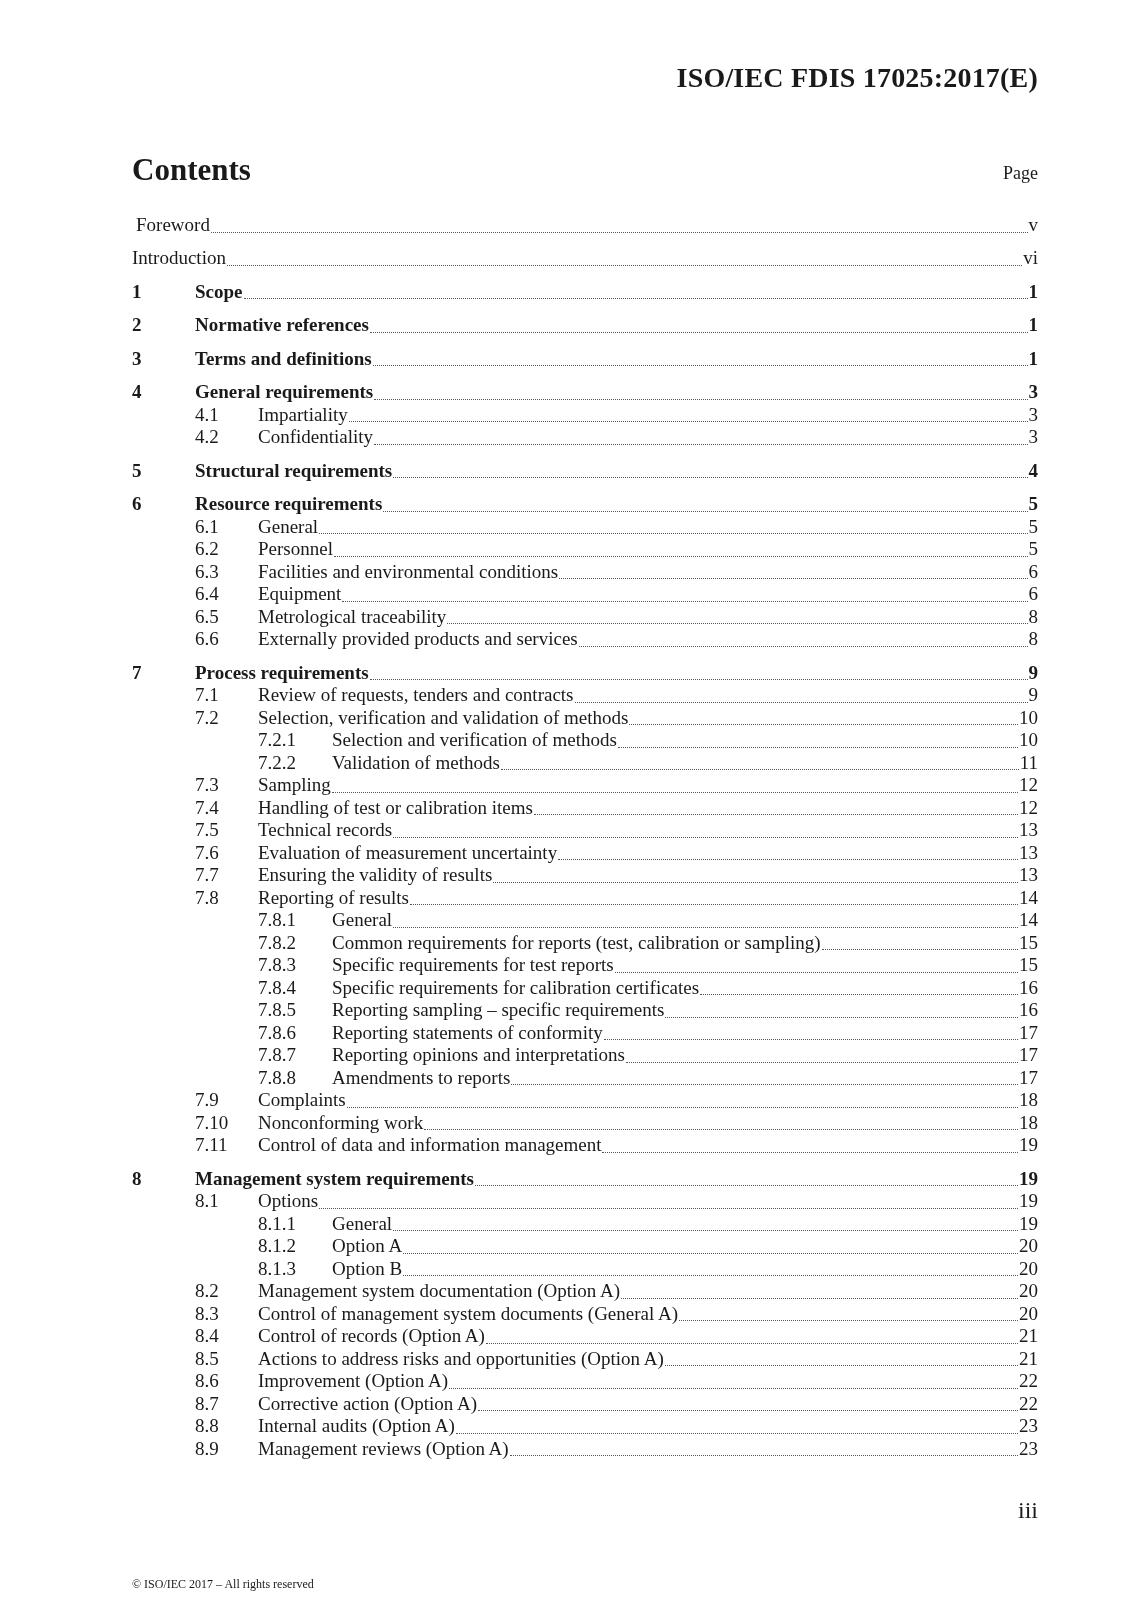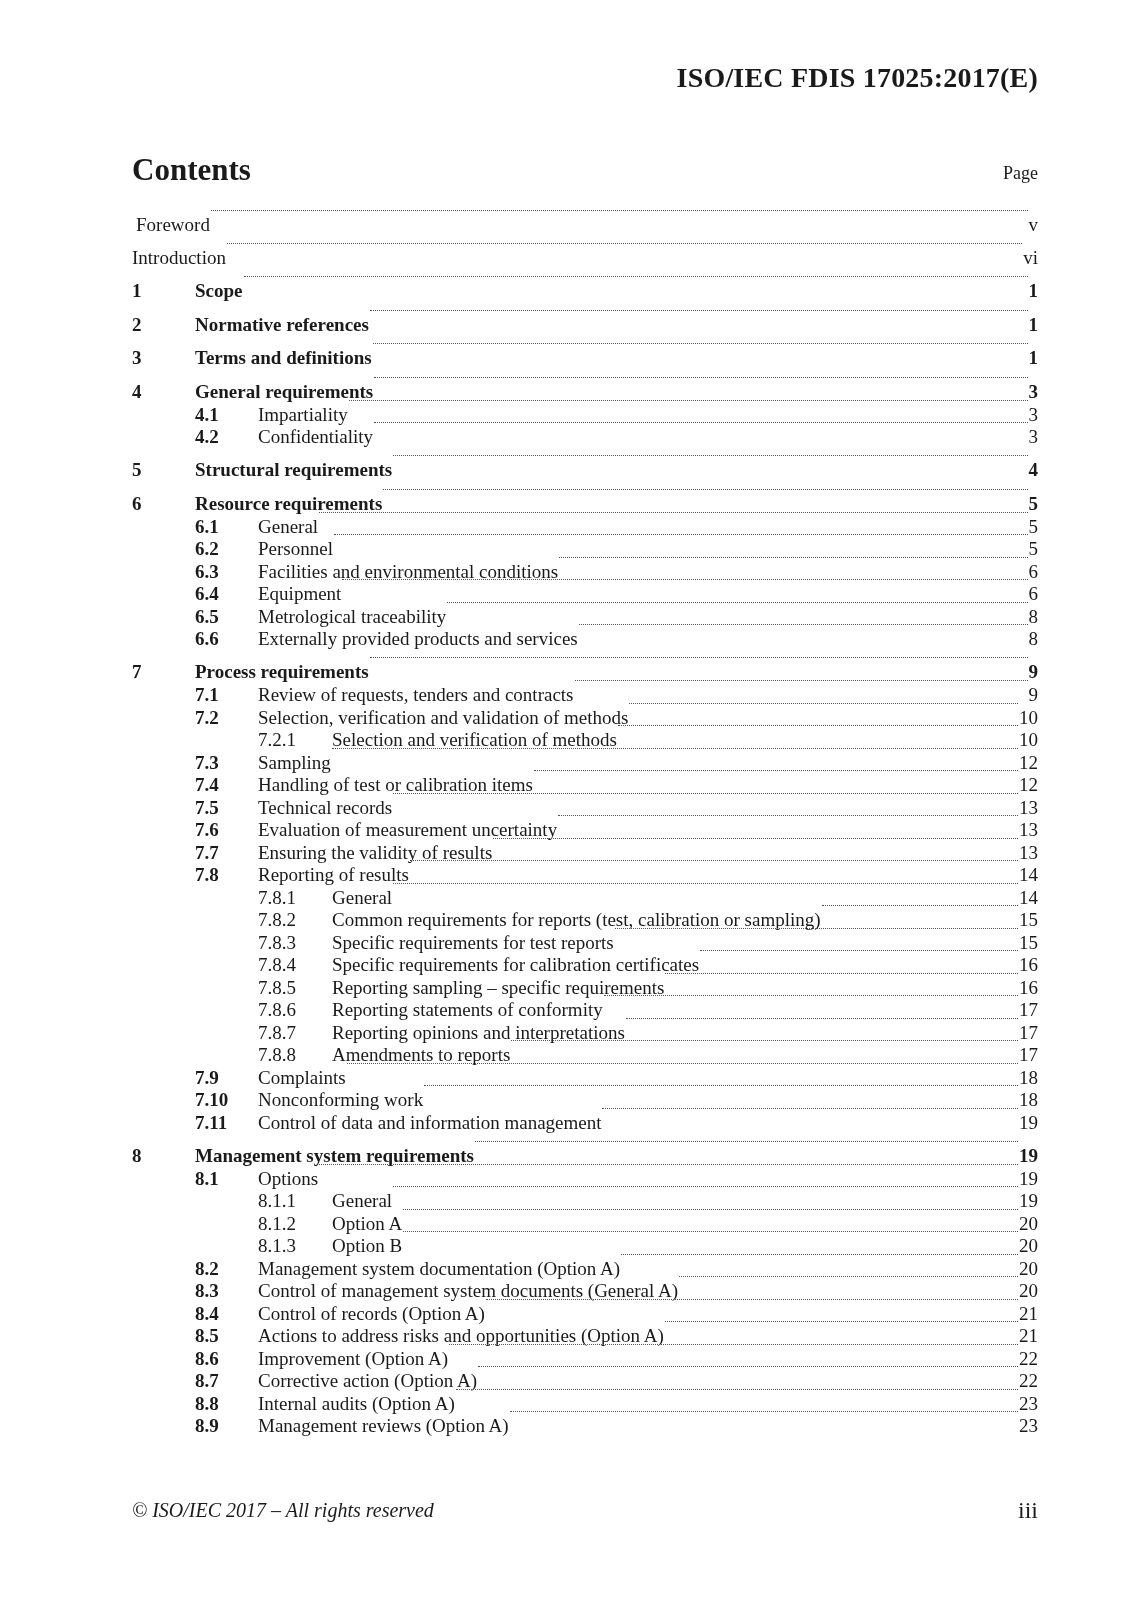--- a/index.html
+++ b/index.html
@@ -2,33 +2,33 @@
 <html><head>
 <meta charset="utf-8">
 <style>
   html, body { margin: 0; padding: 0; background: #ffffff; }
   body { width: 1131px; height: 1600px; position: relative; overflow: hidden;
          font-family: "Liberation Serif", "DejaVu Serif", serif; color: #1a1a1a; }
   .doc-id { position: absolute; top: 62px; right: 93px; font-weight: bold; font-size: 28px; letter-spacing: 0.2px; }
   .contents-title { position: absolute; top: 152px; left: 132px; font-weight: bold; font-size: 31px; }
   .page-label { position: absolute; top: 163px; right: 93px; font-size: 18px; }
   .toc { position: absolute; top: 214px; left: 132px; width: 906px; }
-  .row { position: relative; display: flex; align-items: flex-start; height: 22.5px; font-size: 19px; line-height: 22.5px; }
+  .row { position: relative; display: flex; align-items: flex-end; height: 22.5px; font-size: 19px; line-height: 22.5px; }
   .row.l1 { font-weight: bold; height: 23px; }
   .row.gap { margin-top: 10.5px; }
   .num { flex: 0 0 auto; }
   .l1 .num { width: 63px; }
-  .l2 .num { margin-left: 63px; width: 63px; font-weight: bold; }
+  .l2 .num { margin-left: 63px; width: 63px; }
   .l3 .num { margin-left: 126px; width: 74px; }
   .front .num { width: 0; }
   .front.indent { padding-left: 4px; }
   .title { flex: 0 0 auto; white-space: nowrap; }
   .leader { flex: 1 1 auto; border-bottom: 1px dotted #555; margin: 0 1px; transform: translateY(-4px); min-width: 10px; }
   .pg { flex: 0 0 auto; text-align: right; }
-  .footer-left { position: absolute; top: 1499px; left: 132px; font-size: 20px; font-style: italic; }
+  .footer-left { position: absolute; top: 1577px; left: 132px; font-size: 12px; }
   .footer-right { position: absolute; top: 1497px; right: 93px; font-size: 24px; }
 </style>
 </head>
 <body>
 
 <div class="doc-id">ISO/IEC FDIS 17025:2017(E)</div>
 <div class="contents-title">Contents</div>
 <div class="page-label">Page</div>
 
 <div class="toc" id="toc">
@@ -145,20 +145,26 @@
       <span class="title">Selection, verification and validation of methods</span>
       <span class="leader"></span>
       <span class="pg">10</span>
     </div>
     <div class="row l3">
       <span class="num">7.2.1</span>
       <span class="title">Selection and verification of methods</span>
       <span class="leader"></span>
       <span class="pg">10</span>
     </div>
+    <div class="row l3">
+      <span class="num">7.2.2</span>
+      <span class="title">Validation of methods</span>
+      <span class="leader"></span>
+      <span class="pg">11</span>
+    </div>
     <div class="row l2">
       <span class="num">7.3</span>
       <span class="title">Sampling</span>
       <span class="leader"></span>
       <span class="pg">12</span>
     </div>
     <div class="row l2">
       <span class="num">7.4</span>
       <span class="title">Handling of test or calibration items</span>
       <span class="leader"></span>

